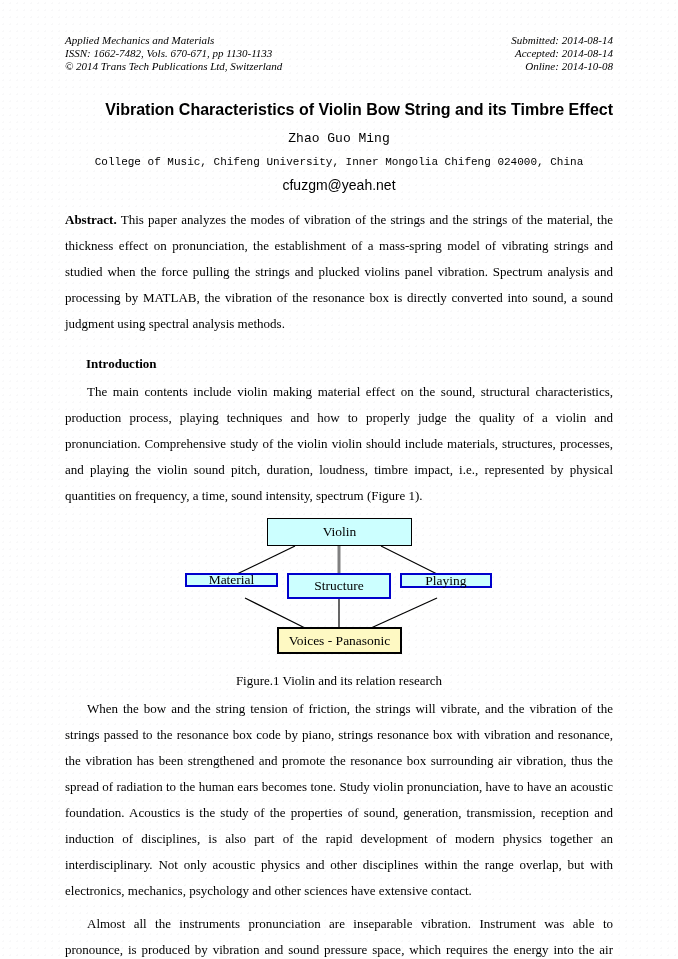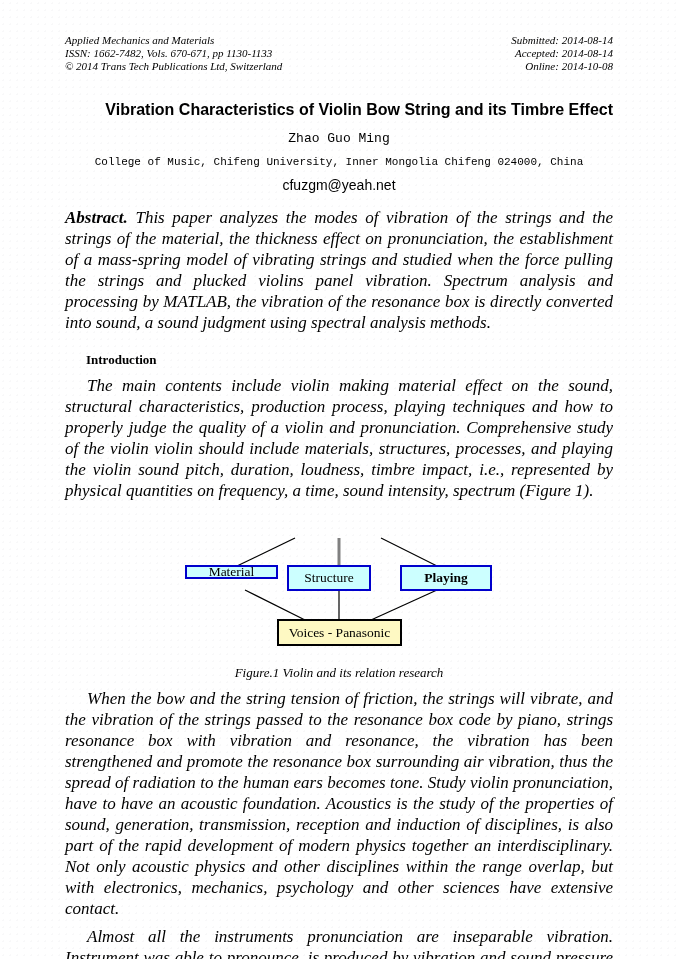--- a/index.html
+++ b/index.html
@@ -61,24 +61,23 @@
   }
 
   .keywords {
     margin-top: 19px;
     font-family: "Liberation Sans", sans-serif;
     font-size: 11.5px;
   }
   .keywords b { font-weight: bold; }
 
   .para {
-    font-size: 17px;
-    line-height: 21px;
+    font-size: 13px;
+    line-height: 26px;
     text-align: justify;
-    font-style: italic;
   }
   .abstract { margin-top: 14px; }
   .abstract .lead { font-weight: bold; }
 
   .sect-heading {
     margin-top: 19px;
     font-size: 13px;
     font-weight: bold;
     margin-left: 21px;
   }
@@ -99,29 +98,28 @@
     position: absolute;
     box-sizing: border-box;
     display: flex;
     align-items: center;
     justify-content: center;
     font-size: 13.5px;
     background: #CCFFFF;
   }
   .dnode.top   { left: 202px; top: 0;     width: 145px; height: 28px; border: 1px solid #000; }
   .dnode.mid0  { left: 120px; top: 55px;  width: 93px;  height: 14px; border: 2px solid #0000CC; }
-  .dnode.mid1  { left: 222px; top: 55px;  width: 84px; height: 26px; border: 2px solid #0000CC; text-align: right; }
-  .dnode.mid2  { left: 335px; top: 55px;  width: 92px;  height: 26px; border: 2px solid #0000CC; font-weight: bold; }
+  .dnode.mid1  { left: 222px; top: 55px;  width: 104px; height: 26px; border: 2px solid #0000CC; text-align: right; }
+  .dnode.mid2  { left: 335px; top: 55px;  width: 92px;  height: 15px; border: 2px solid #0000CC; }
   .dnode.bottom{ left: 212px; top: 109px; width: 125px; height: 27px; border: 2px solid #000; background: #fef9c3; }
 
   .fig-caption {
     margin-top: 17px;
     text-align: center;
     font-size: 13px;
-    font-style: italic;
   }
 </style>
 </head>
 <body>
 
 <div class="page">
 
   <div class="hdr">
     <div class="hdr-left">
       <div>Applied Mechanics and Materials</div>
@@ -148,20 +146,21 @@
 
   <div class="diagram">
     <svg width="548" height="138" viewBox="0 0 548 138">
       <line x1="230" y1="28" x2="172" y2="56" stroke="#000000" stroke-width="1.2"></line>
       <line x1="274" y1="28" x2="274" y2="56" stroke="#808080" stroke-width="3"></line>
       <line x1="316" y1="28" x2="372" y2="56" stroke="#000000" stroke-width="1.2"></line>
       <line x1="180" y1="80" x2="240" y2="110" stroke="#000000" stroke-width="1.2"></line>
       <line x1="274" y1="80" x2="274" y2="110" stroke="#000000" stroke-width="1.2"></line>
       <line x1="372" y1="80" x2="306" y2="110" stroke="#000000" stroke-width="1.2"></line>
     </svg>
+    <div class="dnode top">Violin</div>
     <div class="dnode mid0">Material</div>
     <div class="dnode mid1">Structure</div>
     <div class="dnode mid2">Playing</div>
     <div class="dnode bottom">Voices - Panasonic</div>
   </div>
 
   <div class="fig-caption">Figure.1 Violin and its relation research</div>
 
   <div class="para indent body-para">When the bow and the string tension of friction, the strings will vibrate, and the vibration of the strings passed to the resonance box code by piano, strings resonance box with vibration and resonance, the vibration has been strengthened and promote the resonance box surrounding air vibration, thus the spread of radiation to the human ears becomes tone. Study violin pronunciation, have to have an acoustic foundation. Acoustics is the study of the properties of sound, generation, transmission, reception and induction of disciplines, is also part of the rapid development of modern physics together an interdisciplinary. Not only acoustic physics and other disciplines within the range overlap, but with electronics, mechanics, psychology and other sciences have extensive contact.</div>
 

